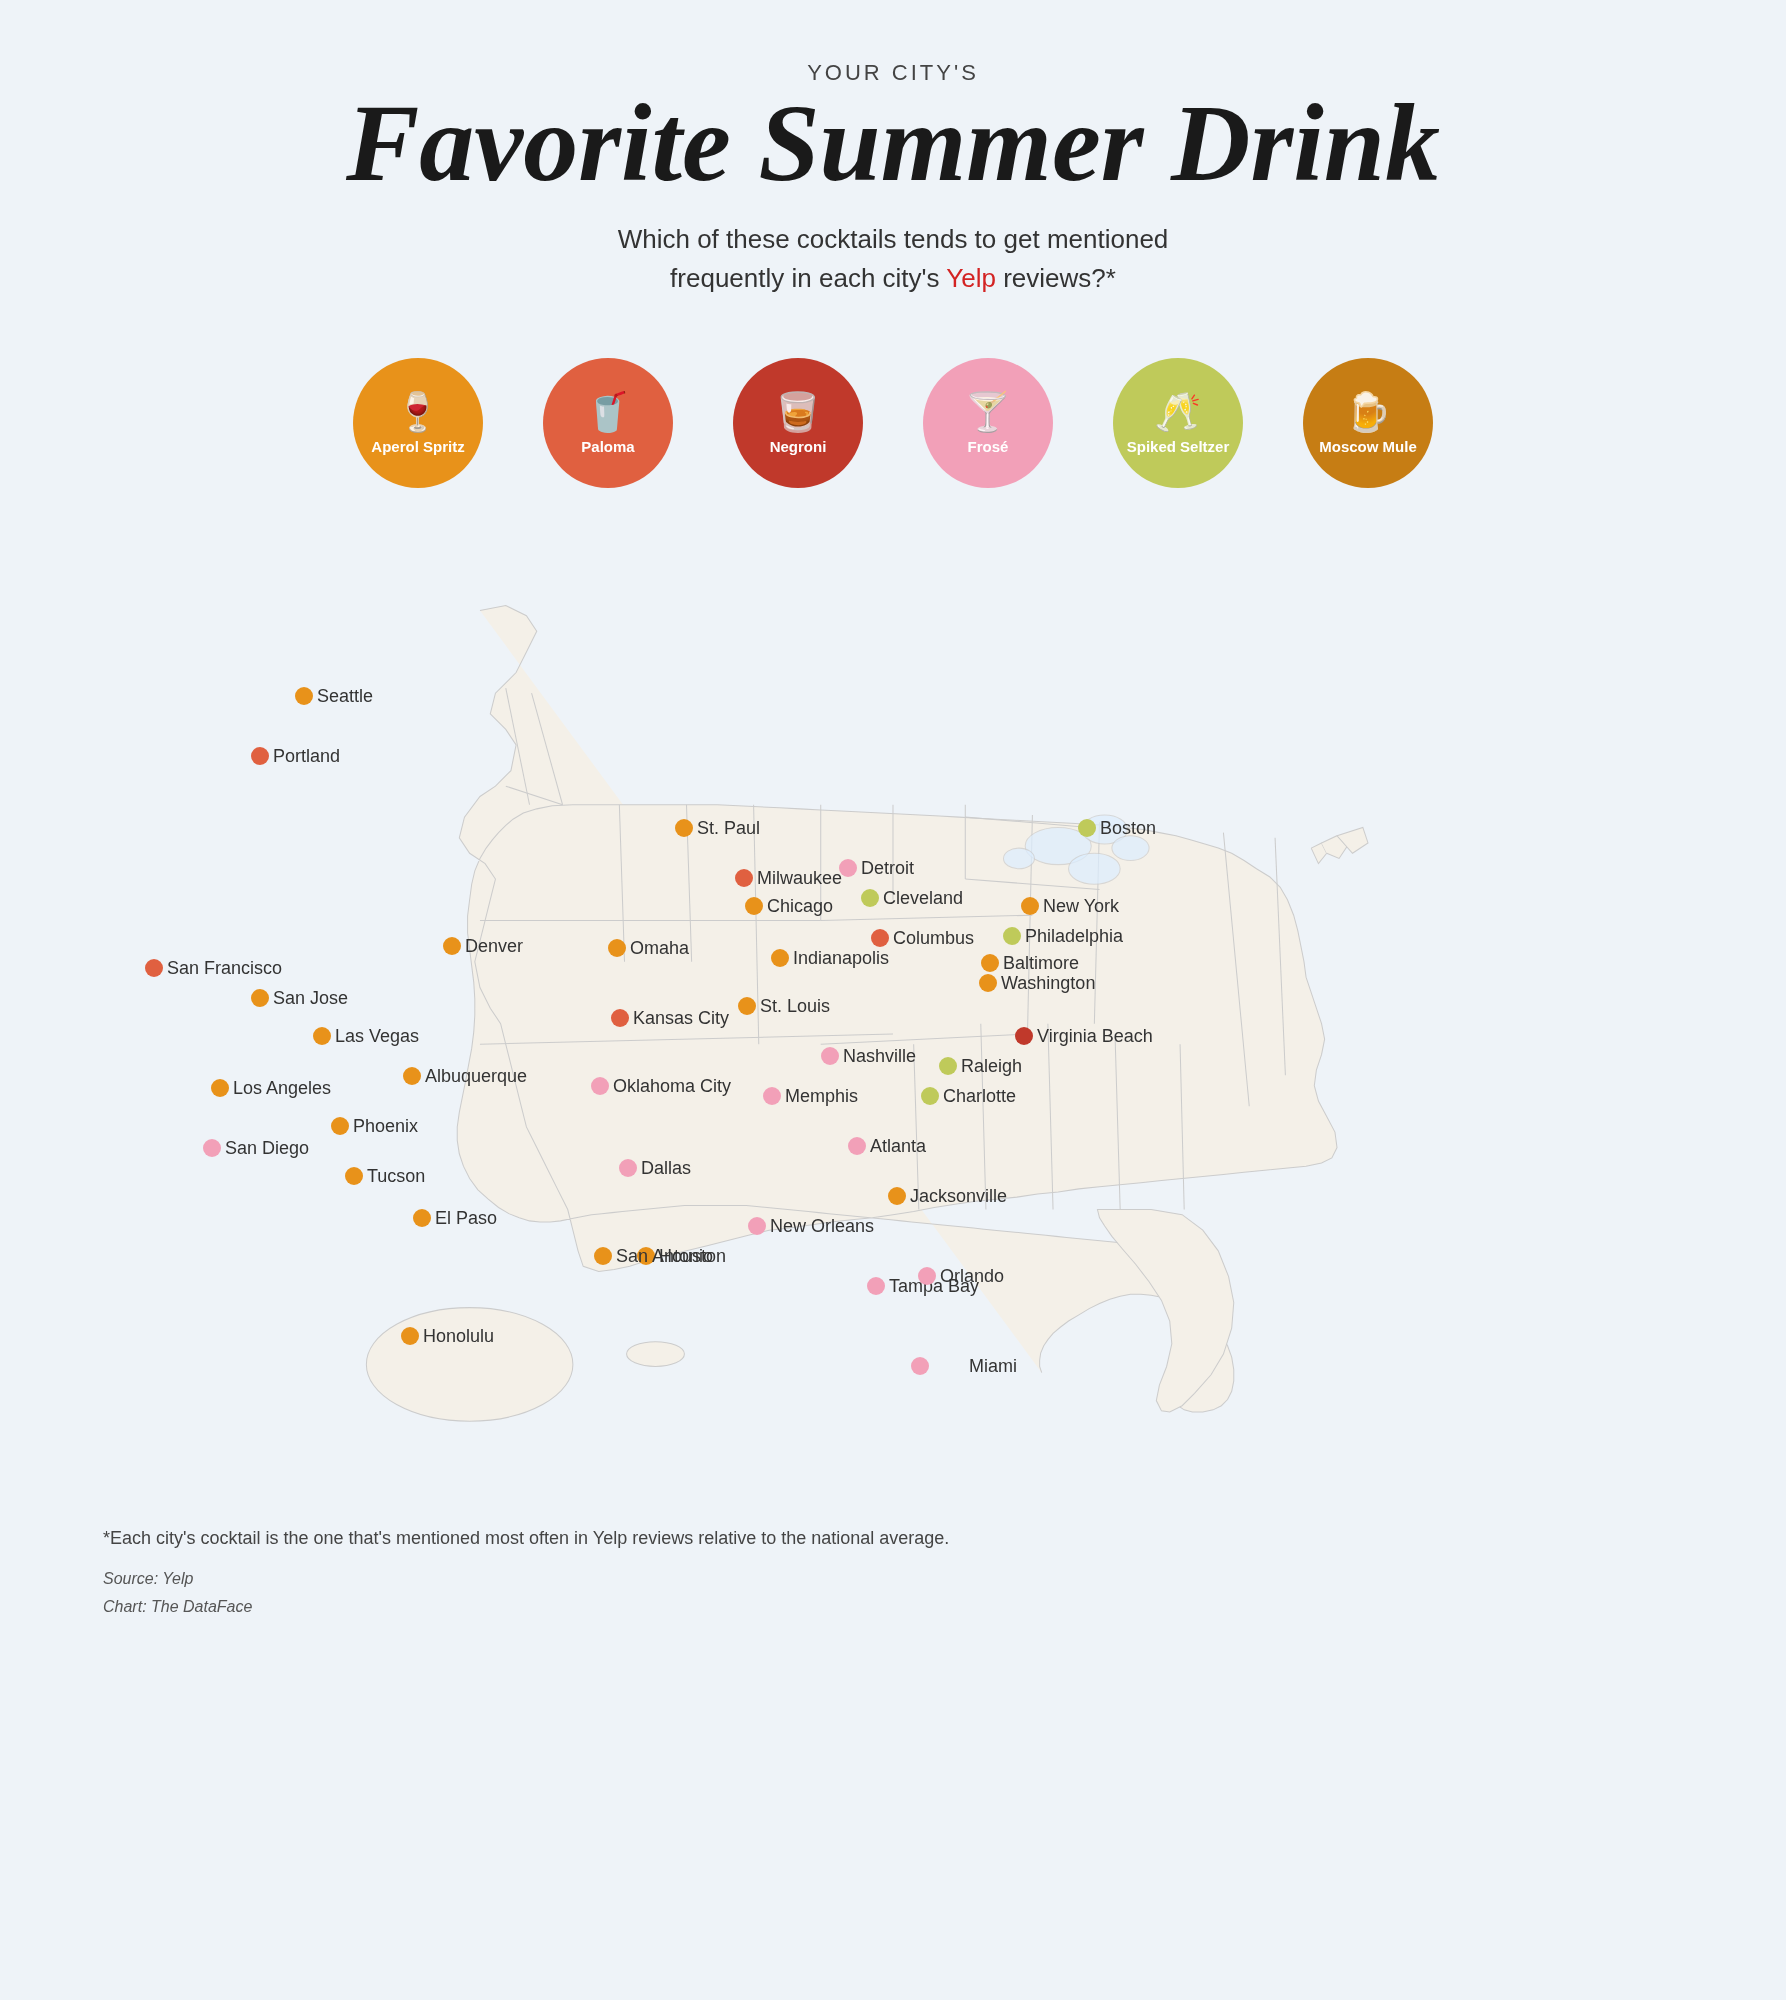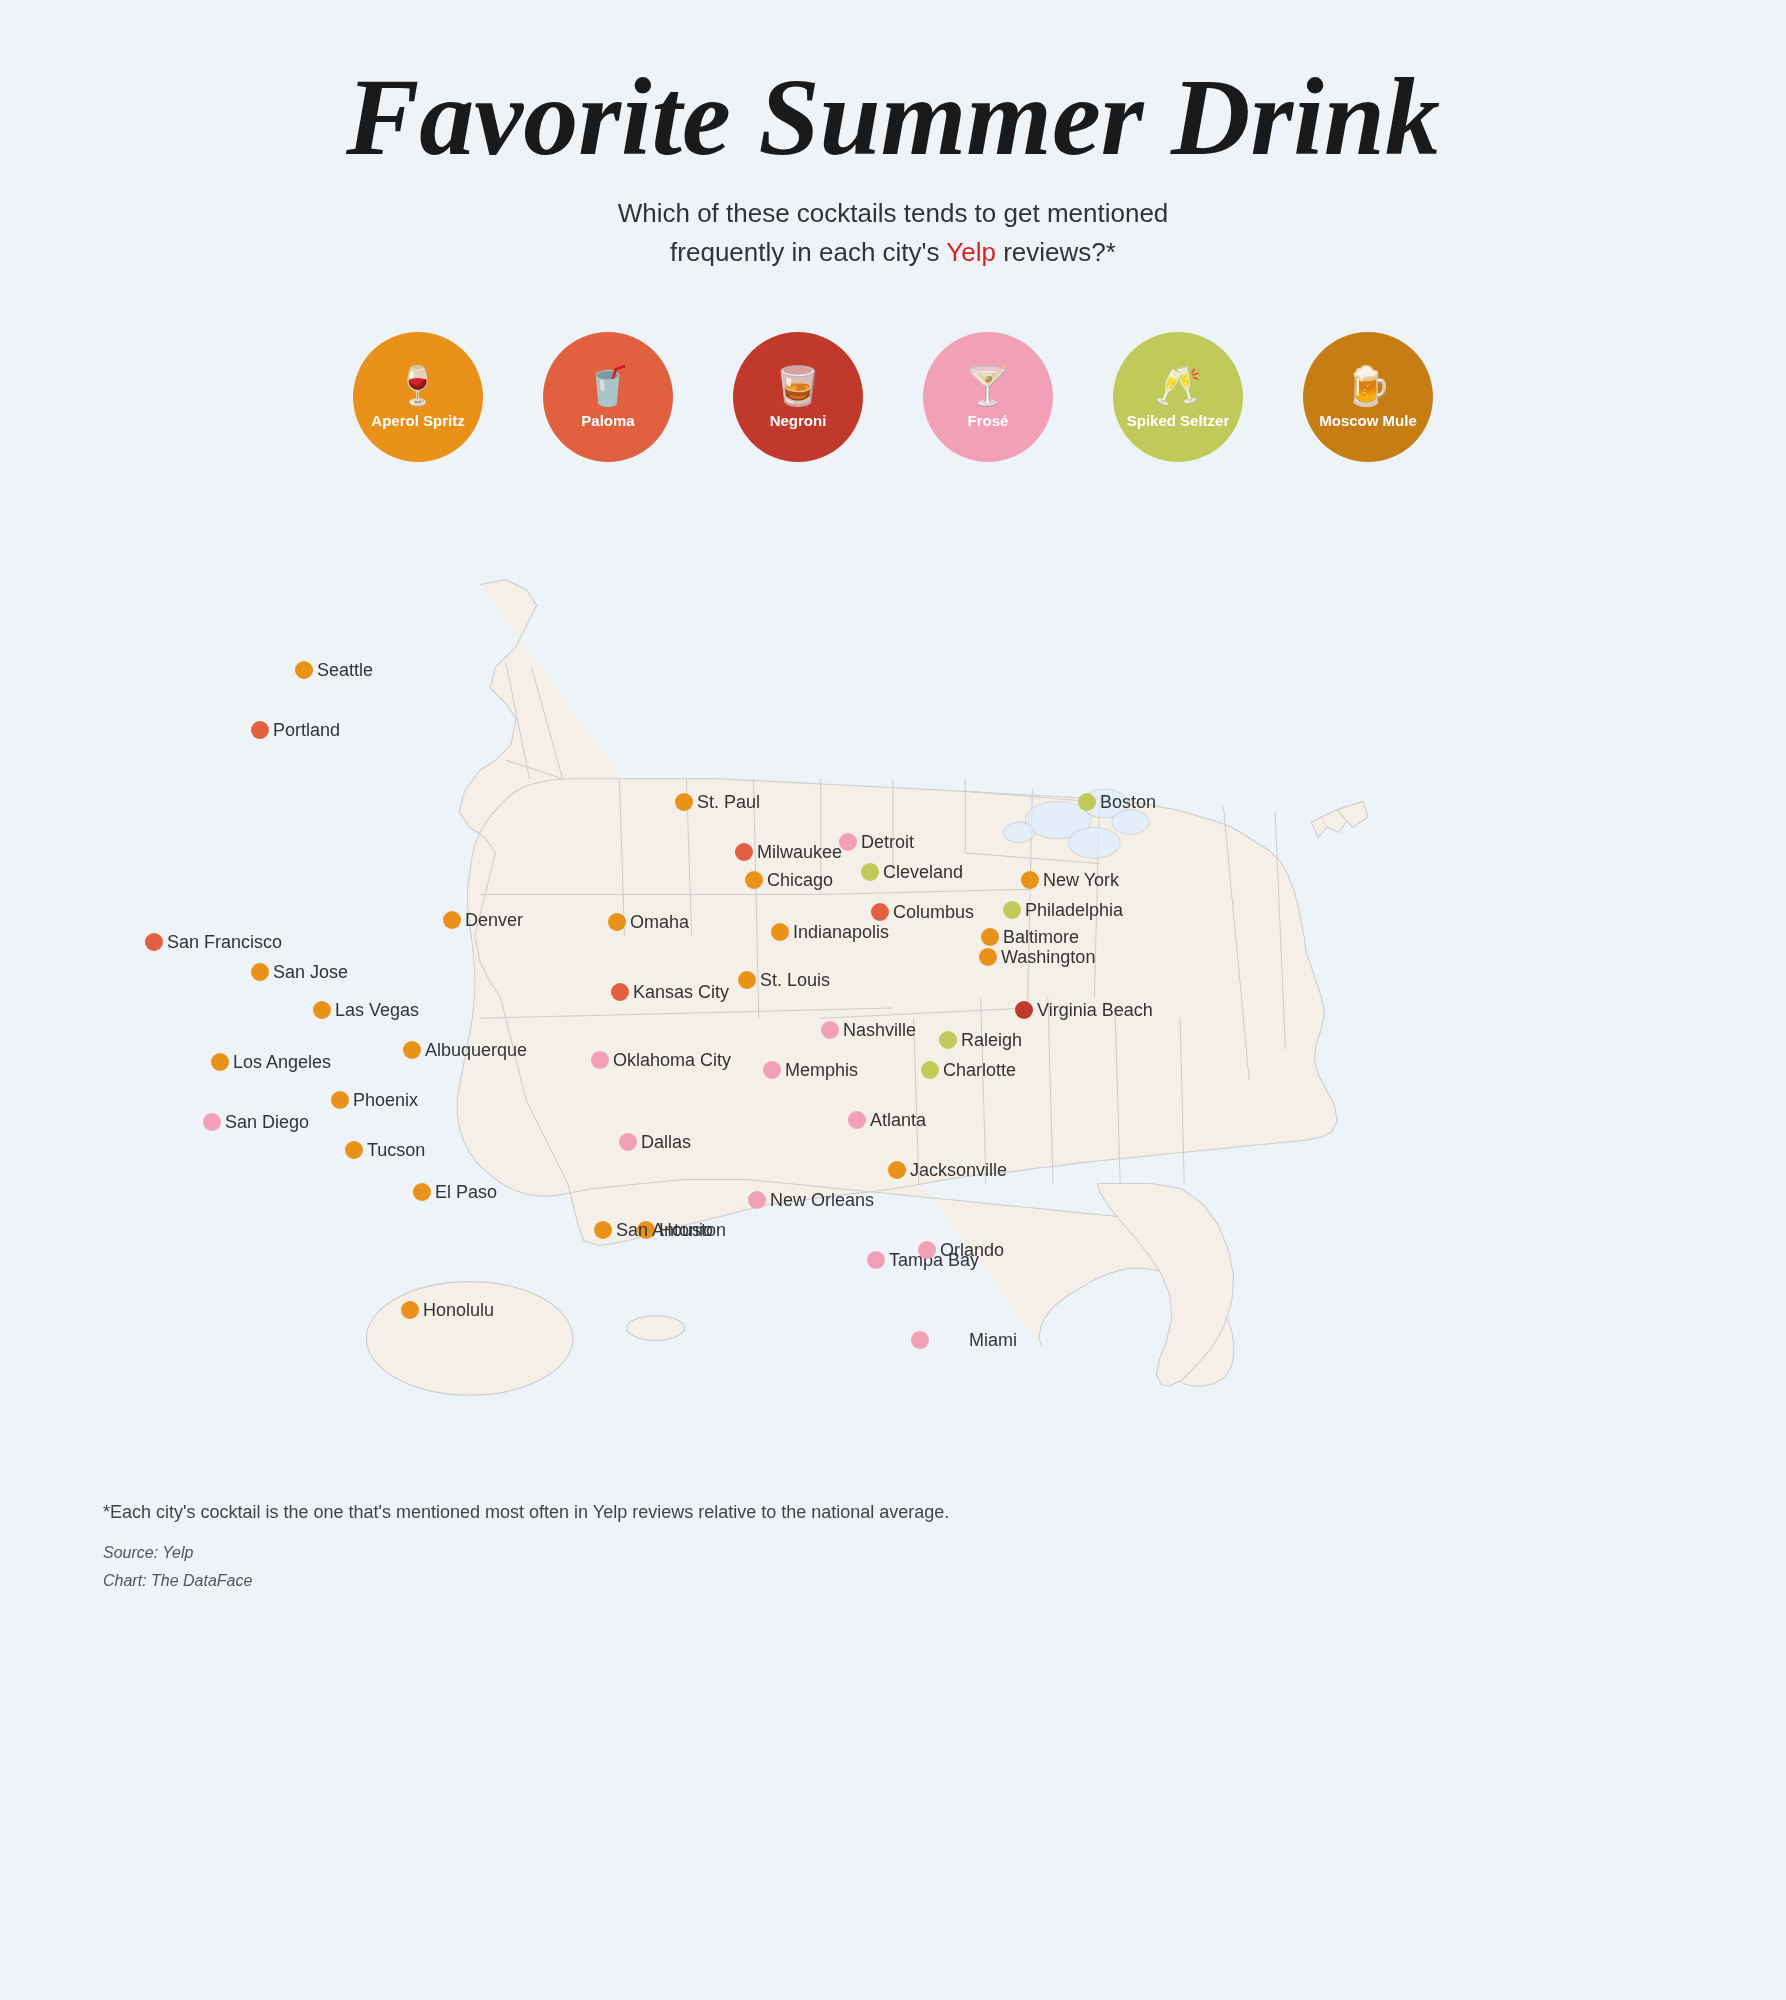--- a/index.html
+++ b/index.html
@@ -129,20 +129,21 @@
       color: #555;
       font-family: Arial, sans-serif;
       font-style: italic;
       line-height: 1.8;
     }
   </style>
 </head>
 <body>
 
 <div class="header">
+  <div class="subtitle-small">YOUR CITY'S</div>
   <div class="main-title">Favorite Summer Drink</div>
   <div class="description">
     Which of these cocktails tends to get mentioned<br>
     frequently in each city's <span class="yelp-red">Yelp</span> reviews?*
   </div>
 </div>
 
 <div class="legend">
 
   <div class="legend-item">

